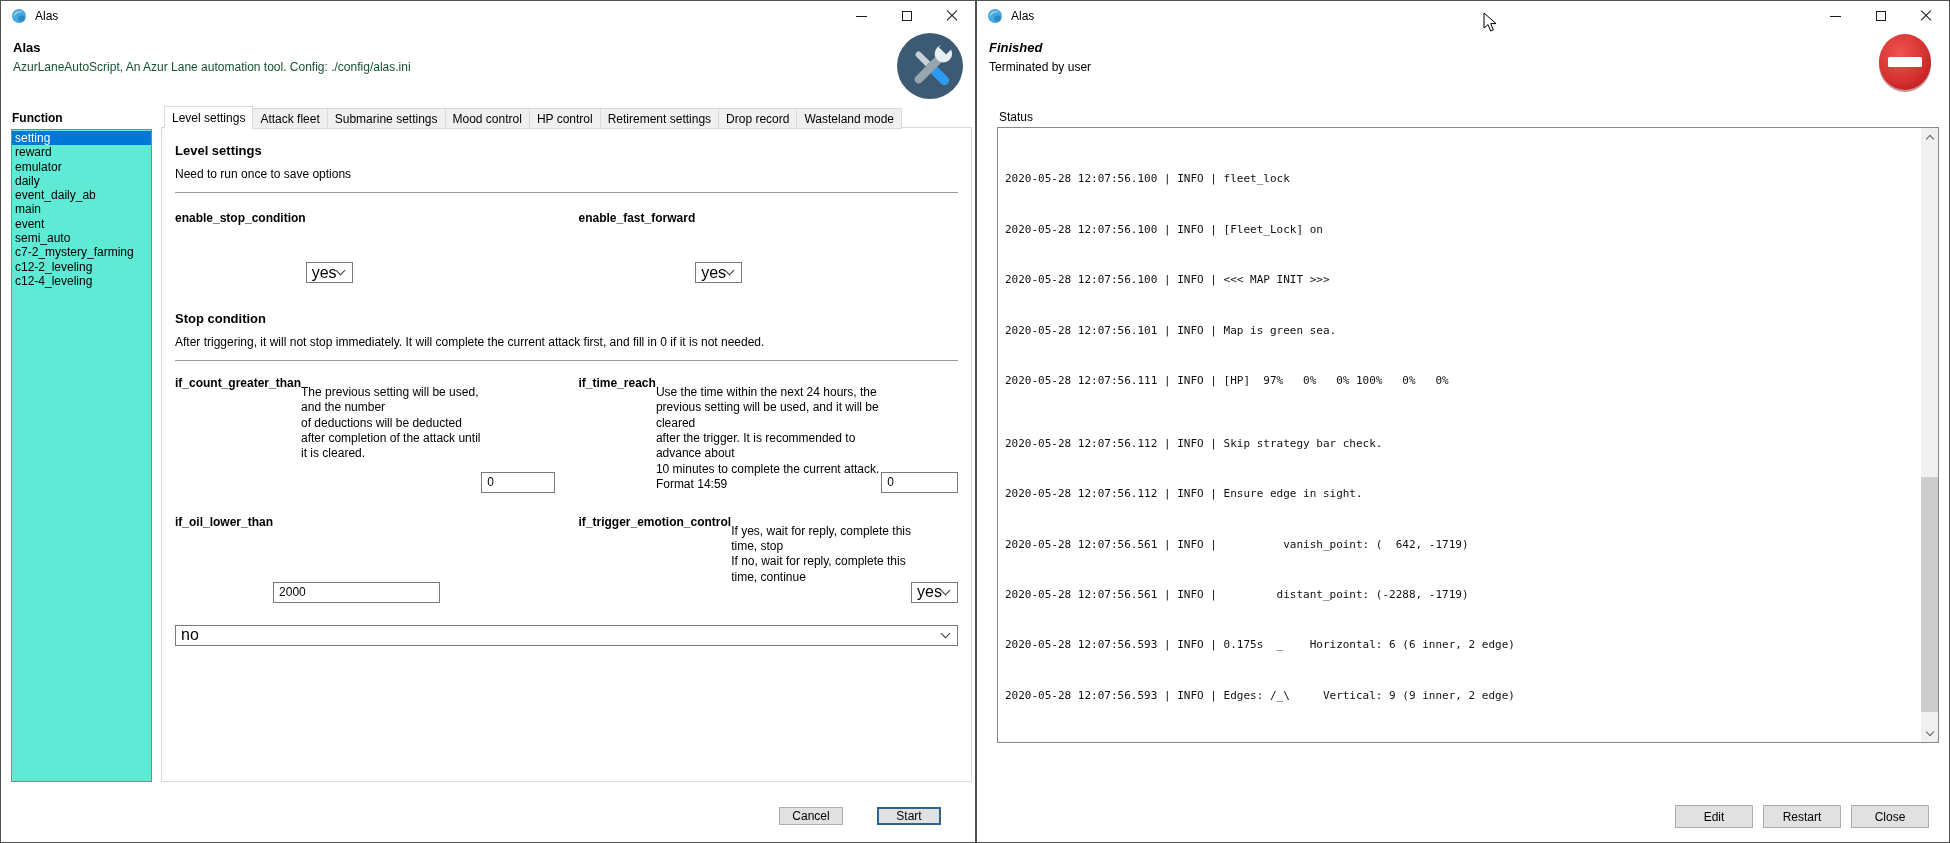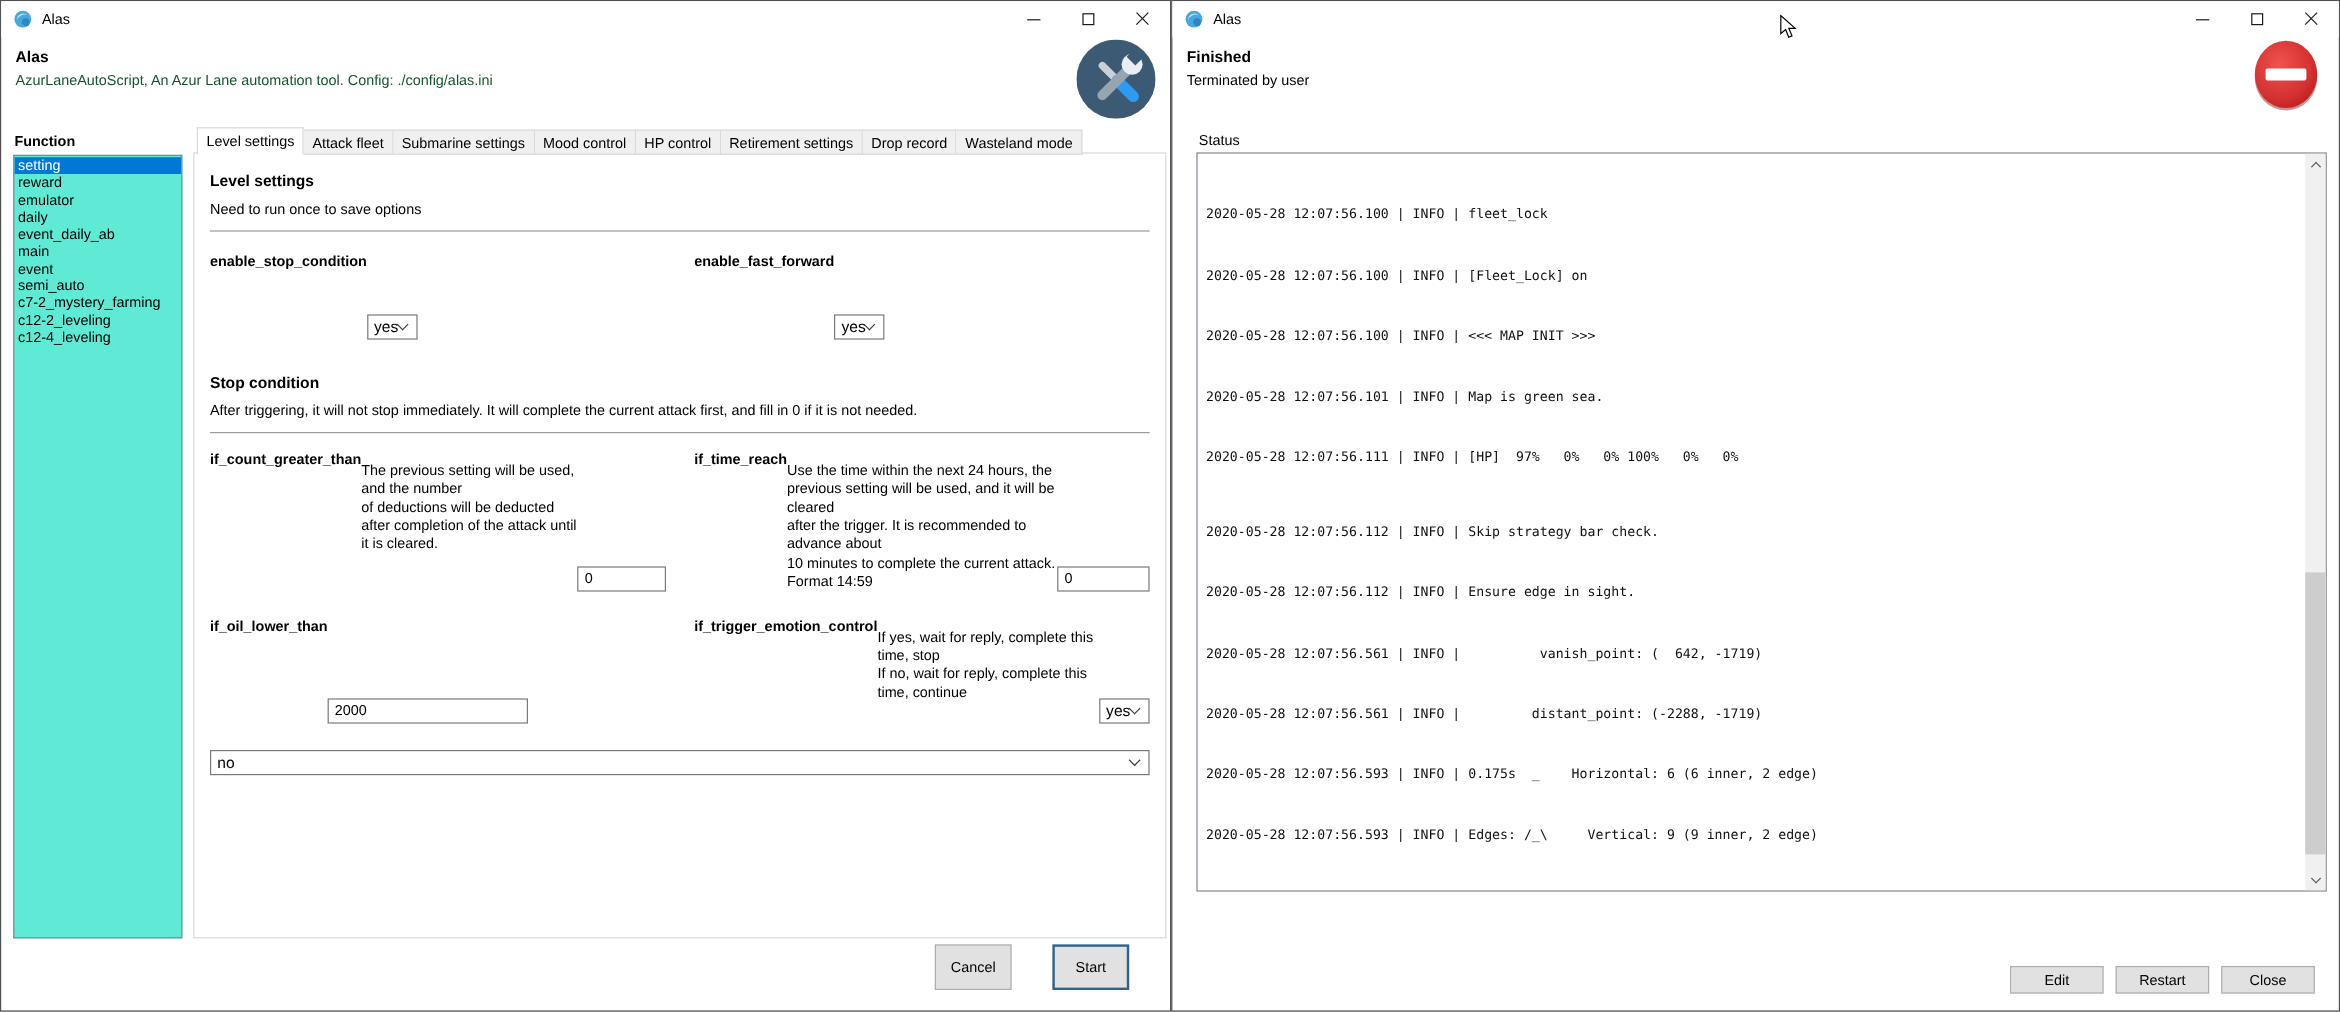--- a/index.html
+++ b/index.html
@@ -69,42 +69,42 @@
   .sec-desc  { font-size:12px; color:#000; margin-top:9px; }
   hr.sep { border:none; border-top:1px solid #9a9a9a; margin:11px 0 0 0; }
   .row2 { display:grid; grid-template-columns:1fr 1fr; column-gap:24px; }
   .fcell { display:flex; flex-direction:row; }
   .flabel { font-size:12px; font-weight:bold; color:#000; }
   .fdesc  { font-size:12px; color:#000; margin-top:9px; line-height:1.28; white-space:pre-line; }
   .cwrap  { margin-top:auto; padding-top:14px; }
   .combo {
     height:21px; border:1px solid #7a7a7a; background:#fff;
     display:flex; align-items:center; justify-content:space-between;
-    padding:0 8px 0 5px; font-size:13px; color:#000;
+    padding:0 8px 0 5px; font-size:16px; color:#000;
   }
   .chev { width:7px; height:7px; border-right:1.2px solid #3c3c3c; border-bottom:1.2px solid #3c3c3c; transform:rotate(45deg); margin-top:-4px; }
   input.textbox {
     height:21px; width:100%; border:1px solid #7a7a7a; background:#fff;
     font-family:"Liberation Sans", sans-serif; font-size:12px; color:#000; padding:0 5px;
   }
 
   
   .btn {
-    height:38px; min-width:64px; background:#e1e1e1; border:1px solid #adadad;
+    height:18px; min-width:64px; background:#e1e1e1; border:1px solid #adadad;
     font-family:"Liberation Sans", sans-serif; font-size:12px; color:#000;
     display:flex; align-items:center; justify-content:center; padding:0 10px;
   }
   .btn.primary { border:2px solid #30648f; }
   .btnrow-left  { position:absolute; bottom:17px; right:34px; display:flex; gap:34px; }
   .btnrow-right { position:absolute; bottom:14px; right:20px; display:flex; gap:10px; }
   .btnrow-right .btn { min-width:78px; height:23px; }
 
   
   .status-hdr { padding:9px 12px 0 12px; }
-  .status-title { font-size:13px; font-weight:bold; }
+  .status-title { font-size:13px; font-weight:bold;font-style:italic; }
   .status-sub   { font-size:12px; margin-top:5px; }
   .status-label { position:absolute; left:22px; top:109px; font-size:12px; color:#000; }
   .logbox {
     position:absolute; left:20px; top:126px; right:10px; bottom:99px;
     border:1px solid #828790; background:#fff; overflow:hidden;
   }
   .log-content {
     position:absolute; left:7px; top:-5px; right:22px;
     font-family:"DejaVu Sans Mono","Liberation Mono",monospace;
     font-size:11px; line-height:12.6px; white-space:pre; color:#101010;

